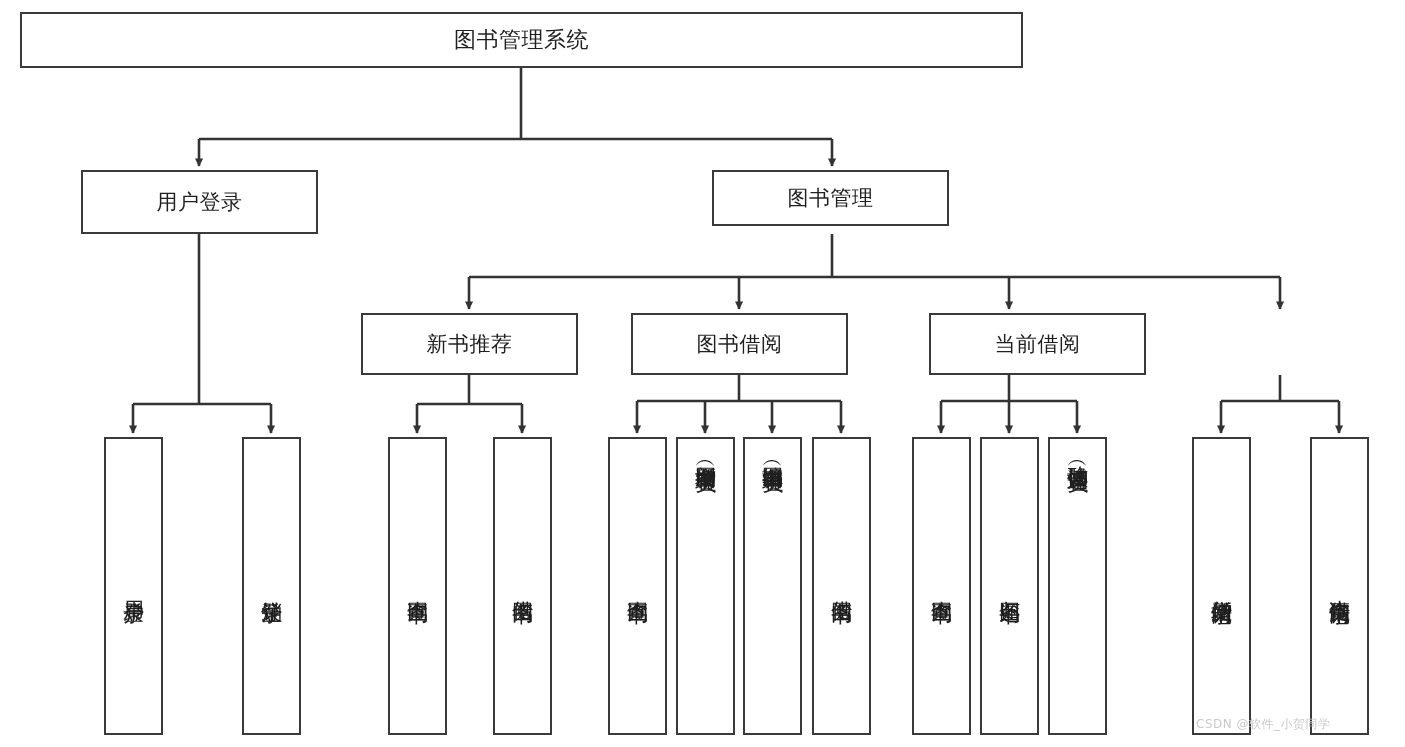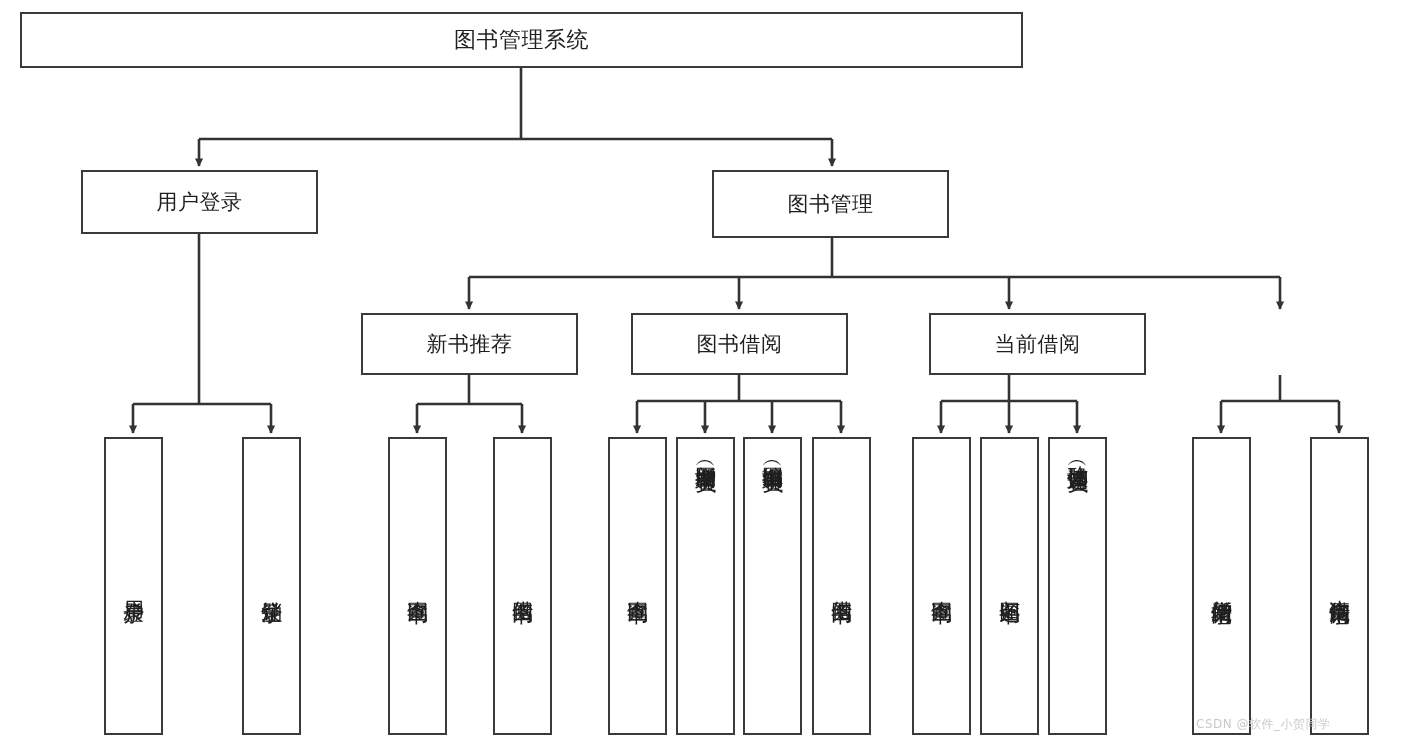--- a/index.html
+++ b/index.html
@@ -135,21 +135,21 @@
     </g>
   </svg>
 
   <div class="node horiz root" style="left:20px; top:12px; width:1003px; height:56px;">
     <span class="node-label">图书管理系统</span>
   </div>
 
   <div class="node horiz" style="left:81px; top:170px; width:237px; height:64px;">
     <span class="node-label">用户登录</span>
   </div>
-  <div class="node horiz" style="left:712px; top:170px; width:237px; height:68px;">
+  <div class="node horiz" style="left:712px; top:170px; width:237px; height:56px;">
     <span class="node-label">图书管理</span>
   </div>
 
   <div class="node horiz" style="left:361px; top:313px; width:217px; height:62px;">
     <span class="node-label">新书推荐</span>
   </div>
   <div class="node horiz" style="left:631px; top:313px; width:217px; height:62px;">
     <span class="node-label">图书借阅</span>
   </div>
   <div class="node horiz" style="left:901px; top:313px; width:217px; height:62px;margin-left:28px;">

